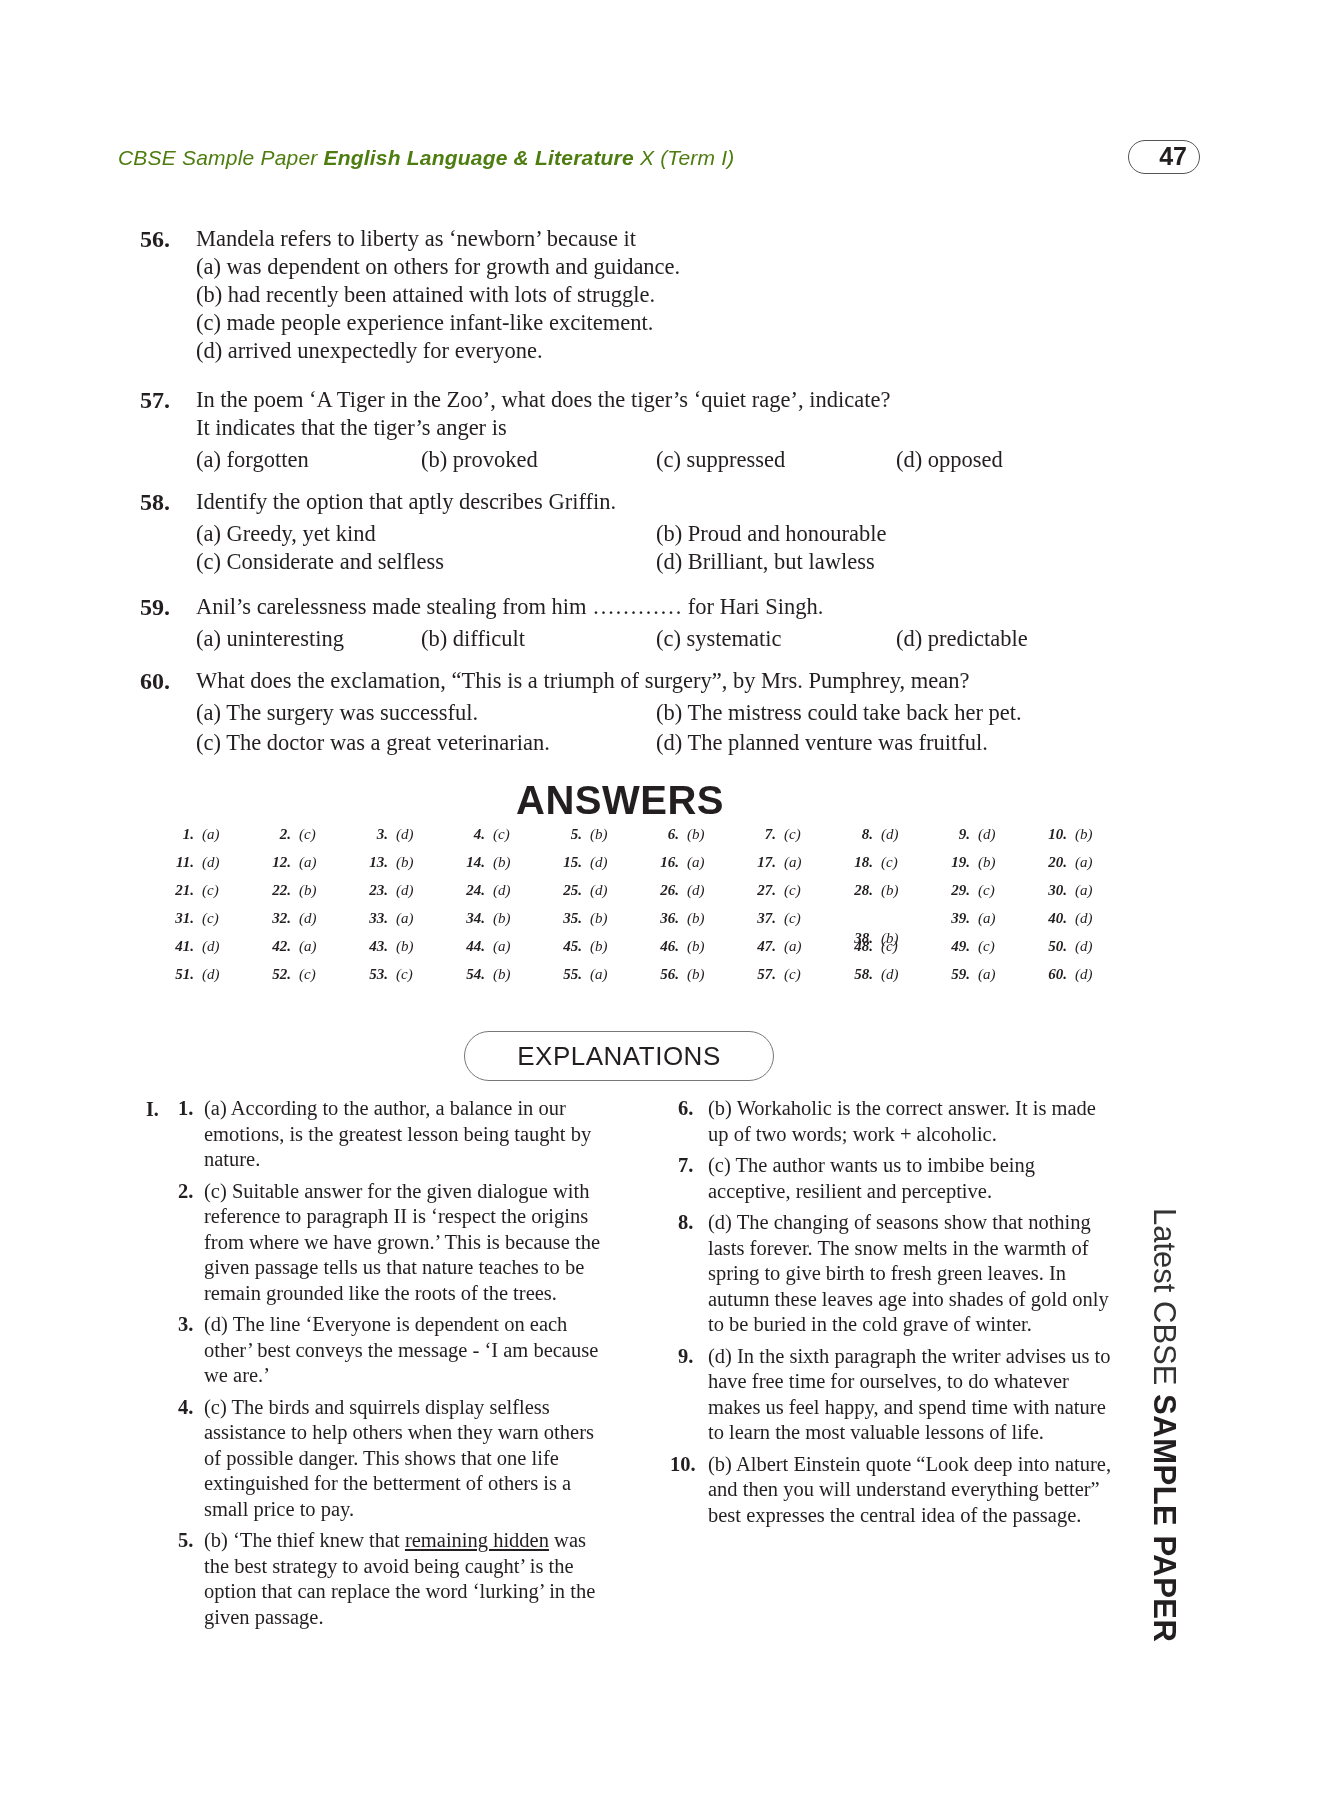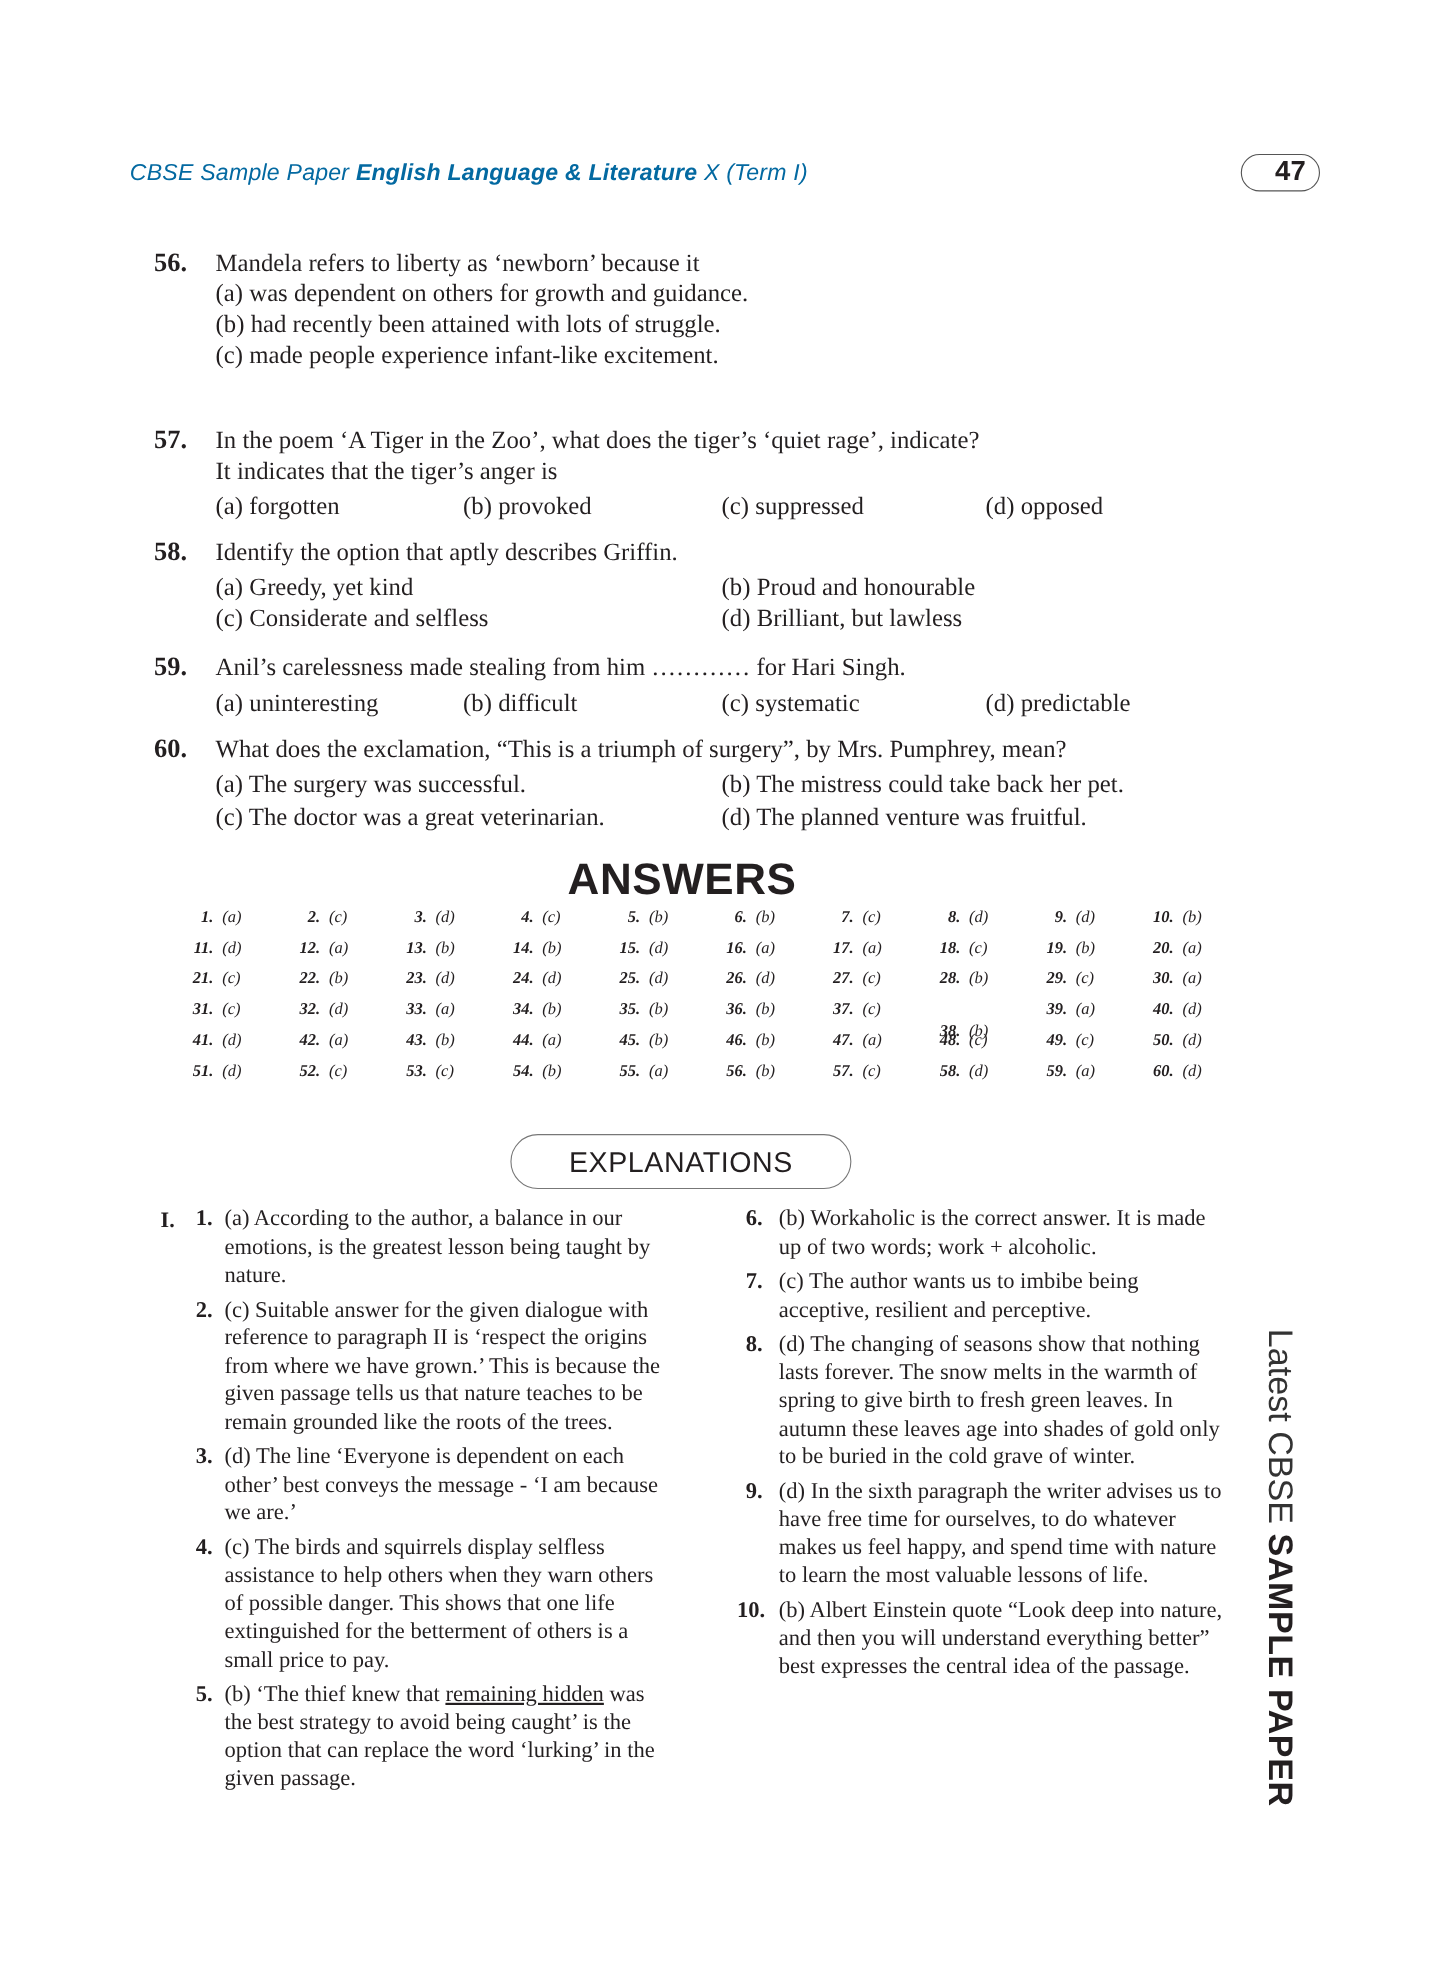--- a/index.html
+++ b/index.html
@@ -1,21 +1,21 @@
 <!DOCTYPE html>
 <html><head>
 <meta charset="utf-8">
 <style>
   html, body { margin: 0; padding: 0; background: #ffffff; }
   body { width: 1320px; height: 1800px; position: relative; overflow: hidden; color: #231f20; }
   .serif { font-family: "Liberation Serif", "DejaVu Serif", serif; }
   .sans { font-family: "Liberation Sans", "DejaVu Sans", sans-serif; }
 
   
-  .running-head { position: absolute; left: 118px; top: 146px; font-size: 21px; font-style: italic; color: #0369a1; letter-spacing: 0.2px; }
+  .running-head { position: absolute; left: 118px; top: 146px; font-size: 21px; font-style: italic; color: #4d7c0f; letter-spacing: 0.2px; }
   .running-head b { font-style: italic; font-weight: 700; }
   .page-badge { position: absolute; left: 1128px; top: 140px; width: 72px; height: 34px; border: 1.5px solid #555; border-radius: 18px; box-sizing: border-box; }
   .page-badge span { position: absolute; right: 12px; top: 1px; font-size: 25px; font-weight: 700; color: #231f20; }
 
   
   .q { position: absolute; left: 140px; width: 980px; font-size: 22.5px; line-height: 28px; }
   .q-num { position: absolute; left: 0; top: 0; font-weight: 700; font-size: 24px; }
   .q-text { margin-left: 56px; }
   .opts { margin-left: 56px; }
   .opt { display: block; }
@@ -59,20 +59,21 @@
   <span>47</span>
 </div>
 
 <div class="q serif" style="top:225px;">
   <span class="q-num">56.</span>
   <div class="q-text">Mandela refers to liberty as ‘newborn’ because it</div>
   <div class="opts">
     <span class="opt">(a) was dependent on others for growth and guidance.</span>
     <span class="opt">(b) had recently been attained with lots of struggle.</span>
     <span class="opt">(c) made people experience infant-like excitement.</span>
+    <span class="opt">(d) arrived unexpectedly for everyone.</span>
   </div>
 </div>
 
 <div class="q serif" style="top:386px;">
   <span class="q-num">57.</span>
   <div class="q-text">In the poem ‘A Tiger in the Zoo’, what does the tiger’s ‘quiet rage’, indicate?</div>
   <div class="q-text">It indicates that the tiger’s anger is</div>
   <div class="opts-row">
     <span class="opt" style="left:0;">(a) forgotten</span>
     <span class="opt" style="left:225px;">(b) provoked</span>

